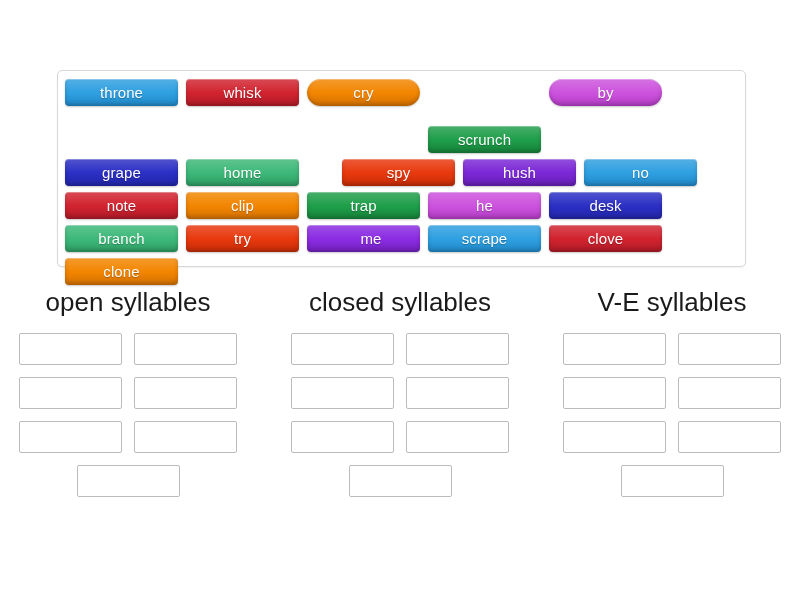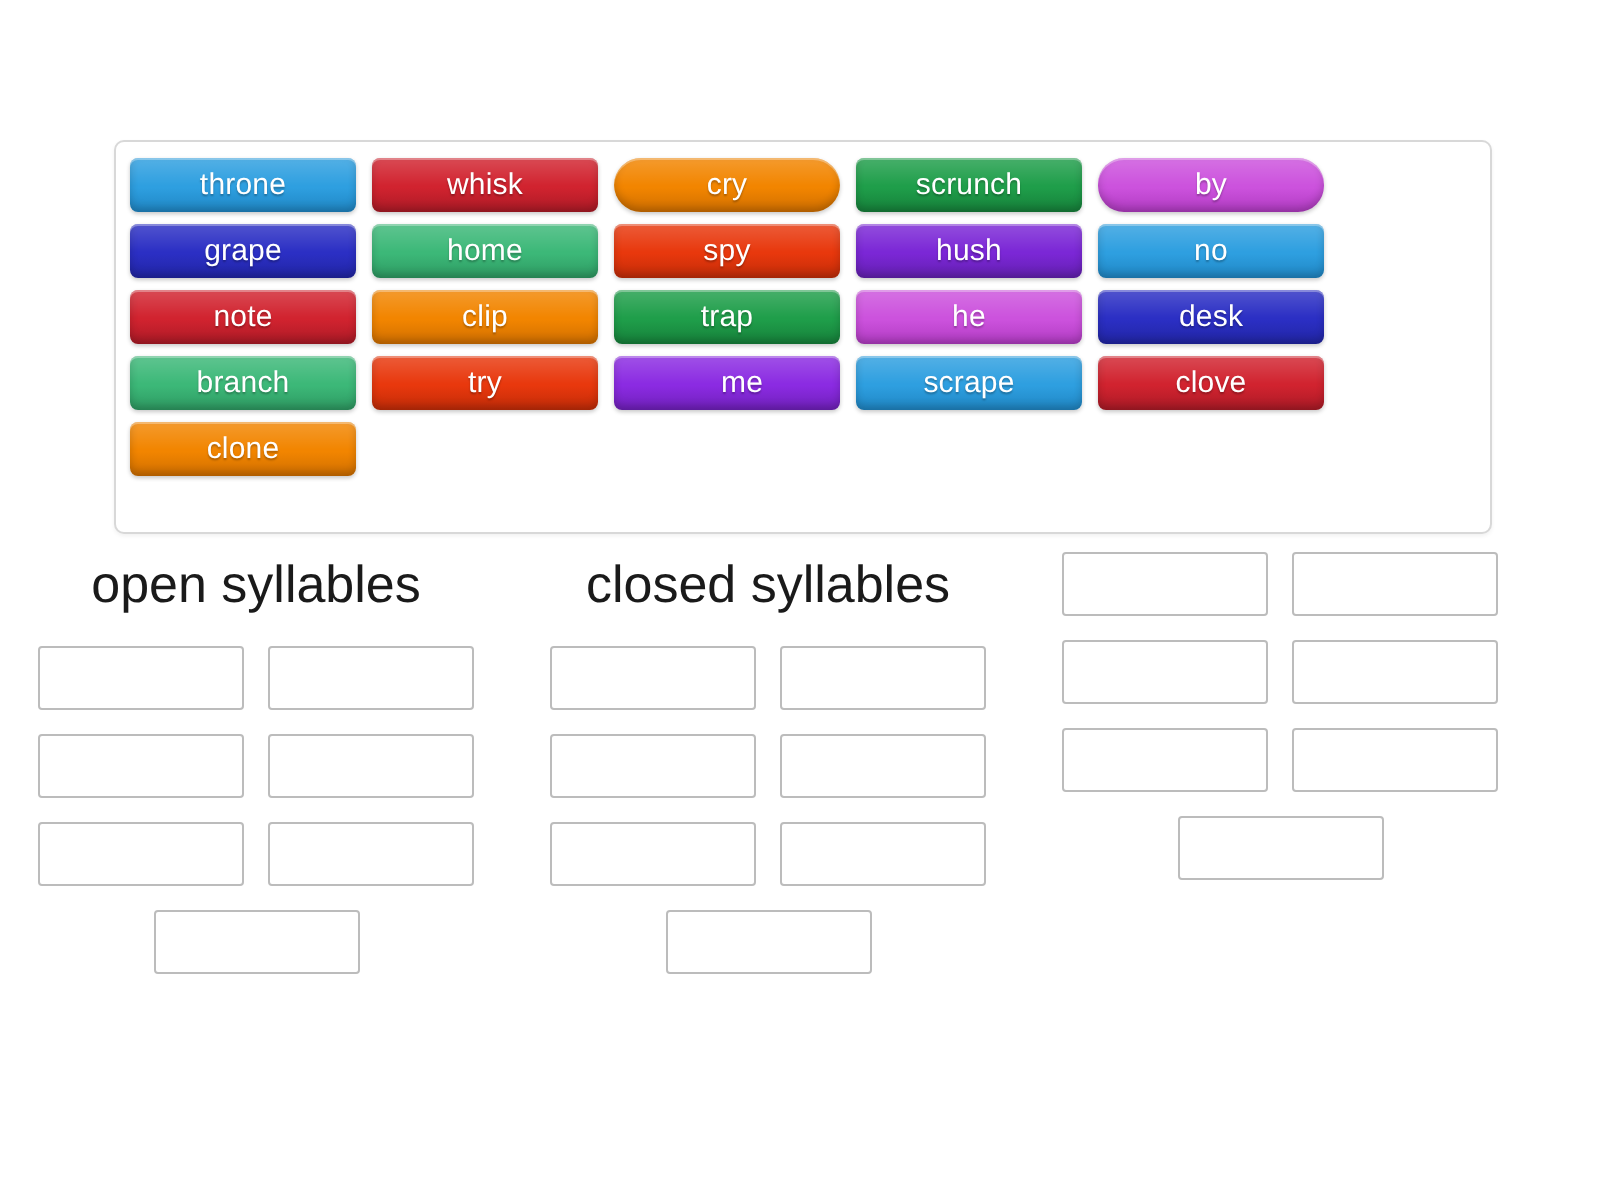--- a/index.html
+++ b/index.html
@@ -68,23 +68,24 @@
     left: 0; right: 0; top: 0;
     height: 50%;
     background: linear-gradient(to bottom, rgba(255,255,255,0.18), rgba(255,255,255,0));
     pointer-events: none;
   }
 
   
   .columns {
     position: absolute;
     left: 0;
-    top: 276px;
+    top: 286px;
     width: 800px;
     display: flex;
+    justify-content: space-between;
   }
 
   .column {
     width: 256px;
     display: flex;
     flex-direction: column;
     align-items: center;
   }
 
   .column-title {
@@ -124,25 +125,25 @@
 </head>
 <body>
 
 <div id="app">
 
   <div class="word-bank">
     <div class="tile-grid">
         <div class="tile" style="background: linear-gradient(rgb(46, 159, 224) 0%, rgb(46, 159, 224) 55%, rgb(31, 134, 196) 100%);">throne</div>
         <div class="tile" style="background: linear-gradient(rgb(209, 35, 47) 0%, rgb(209, 35, 47) 55%, rgb(171, 26, 38) 100%);">whisk</div>
         <div class="tile" style="background: linear-gradient(rgb(242, 133, 0) 0%, rgb(242, 133, 0) 55%, rgb(208, 111, 0) 100%); border-radius: 15px;">cry</div>
-        <div class="tile" style="background: linear-gradient(rgb(31, 158, 74) 0%, rgb(31, 158, 74) 55%, rgb(22, 128, 58) 100%);">scrunch</div>
+        <div class="tile" style="background: linear-gradient(rgb(31, 158, 74) 0%, rgb(31, 158, 74) 55%, rgb(22, 128, 58) 100%); margin-top: 47px;">scrunch</div>
         <div class="tile" style="background: linear-gradient(rgb(204, 82, 221) 0%, rgb(204, 82, 221) 55%, rgb(177, 59, 194) 100%); border-radius: 13px;">by</div>
         <div class="tile" style="background: linear-gradient(rgb(43, 47, 196) 0%, rgb(43, 47, 196) 55%, rgb(33, 37, 164) 100%);">grape</div>
         <div class="tile" style="background: linear-gradient(rgb(60, 184, 120) 0%, rgb(60, 184, 120) 55%, rgb(46, 154, 98) 100%);">home</div>
-        <div class="tile" style="background: linear-gradient(rgb(232, 56, 13) 0%, rgb(232, 56, 13) 55%, rgb(194, 44, 8) 100%);">spy</div>
+        <div class="tile" style="background: linear-gradient(rgb(232, 56, 13) 0%, rgb(232, 56, 13) 55%, rgb(194, 44, 8) 100%); margin-left: 35px;">spy</div>
         <div class="tile" style="background: linear-gradient(rgb(123, 39, 214) 0%, rgb(123, 39, 214) 55%, rgb(99, 31, 176) 100%);">hush</div>
         <div class="tile" style="background: linear-gradient(rgb(46, 159, 224) 0%, rgb(46, 159, 224) 55%, rgb(31, 134, 196) 100%);">no</div>
         <div class="tile" style="background: linear-gradient(rgb(209, 35, 47) 0%, rgb(209, 35, 47) 55%, rgb(171, 26, 38) 100%);">note</div>
         <div class="tile" style="background: linear-gradient(rgb(242, 133, 0) 0%, rgb(242, 133, 0) 55%, rgb(208, 111, 0) 100%);">clip</div>
         <div class="tile" style="background: linear-gradient(rgb(31, 158, 74) 0%, rgb(31, 158, 74) 55%, rgb(22, 128, 58) 100%);">trap</div>
         <div class="tile" style="background: linear-gradient(rgb(204, 82, 221) 0%, rgb(204, 82, 221) 55%, rgb(177, 59, 194) 100%);">he</div>
         <div class="tile" style="background: linear-gradient(rgb(43, 47, 196) 0%, rgb(43, 47, 196) 55%, rgb(33, 37, 164) 100%);">desk</div>
         <div class="tile" style="background: linear-gradient(rgb(60, 184, 120) 0%, rgb(60, 184, 120) 55%, rgb(46, 154, 98) 100%);">branch</div>
         <div class="tile" style="background: linear-gradient(rgb(232, 56, 13) 0%, rgb(232, 56, 13) 55%, rgb(194, 44, 8) 100%);">try</div>
         <div class="tile" style="background: linear-gradient(rgb(139, 43, 226) 0%, rgb(139, 43, 226) 55%, rgb(112, 32, 187) 100%); padding-left: 15px;">me</div>
@@ -187,20 +188,21 @@
           <div class="slot-row">
             <div class="slot"></div>
             <div class="slot"></div>
           </div>
           <div class="slot-row single">
             <div class="slot"></div>
           </div>
         </div>
       </div>
       <div class="column">
+        <div class="column-title">V-E syllables</div>
         <div class="slot-rows">
           <div class="slot-row">
             <div class="slot"></div>
             <div class="slot"></div>
           </div>
           <div class="slot-row">
             <div class="slot"></div>
             <div class="slot"></div>
           </div>
           <div class="slot-row">

